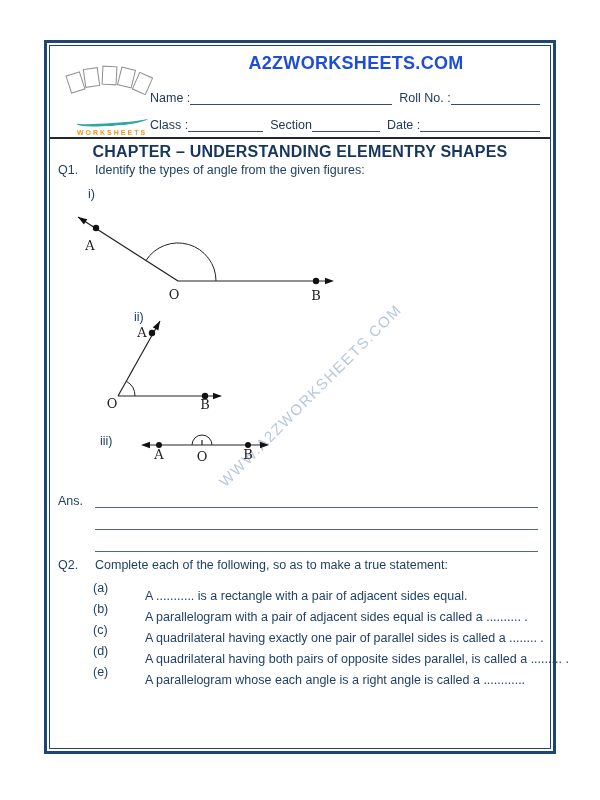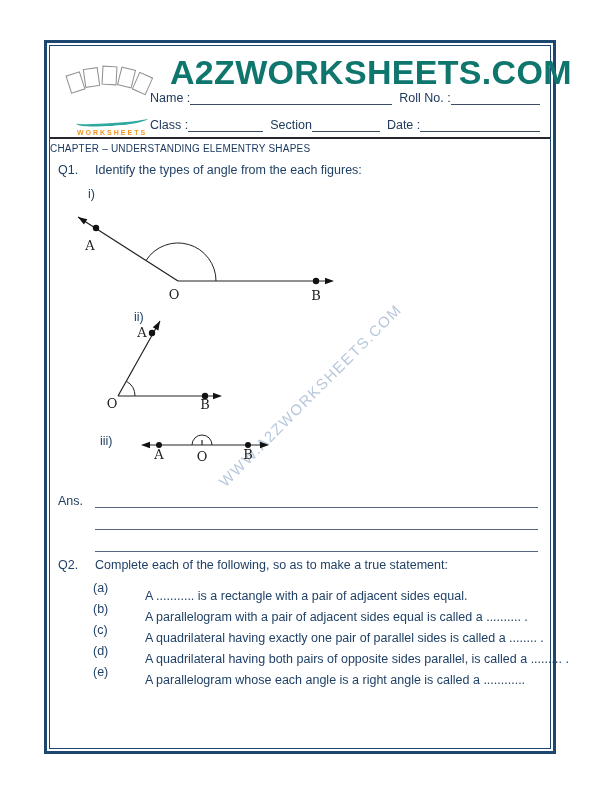--- a/index.html
+++ b/index.html
@@ -18,21 +18,21 @@
   
   .watermark {
     position: absolute; left: 132px; top: 340px; width: 260px; height: 22px;
     transform: rotate(-45deg); color: #b0c2d8; opacity: .9;
     font-size: 15px; letter-spacing: 1.5px; text-align: center; white-space: nowrap;
   }
 
   
   .site-title {
     position: absolute; left: 120px; top: 7px; width: 372px; text-align: center;
-    font-size: 34px; font-weight: bold; color: #0f766e; letter-spacing: .3px;
+    font-size: 18px; font-weight: bold; color: #1d4ed8; letter-spacing: .3px;
   }
   .logo { position: absolute; left: 10px; top: 20px; width: 104px; height: 70px; }
   .paper { position: absolute; width: 15px; height: 19px; background: #fff; border: 1px solid #8f8f8f; }
   .paper.p1 { left: 8px;  top: 7px; transform: rotate(-18deg); }
   .paper.p2 { left: 24px; top: 2px; transform: rotate(-8deg); }
   .paper.p3 { left: 42px; top: 0;   transform: rotate(3deg); }
   .paper.p4 { left: 59px; top: 2px; transform: rotate(14deg); }
   .paper.p5 { left: 75px; top: 8px; transform: rotate(24deg); }
   .logo-swoosh {
     position: absolute; left: 16px; bottom: 10px; width: 72px; height: 10px;
@@ -53,22 +53,22 @@
     font-size: 12.5px; color: #203a5c; white-space: nowrap;
   }
   .row1 { top: 44px; } .row2 { top: 71px; }
   .fline { border-bottom: 1.2px solid #3a4a63; height: 15px; display: inline-block; }
   .w202 { width: 202px; } .w75 { width: 75px; } .w68 { width: 68px; }
   .grow { flex: 1; }
   .gap { margin-left: 7px; }
 
   .divider { position: absolute; left: 0; right: 0; top: 91px; height: 2px; background: #24282e; }
   .chapter {
-    position: absolute; left: 0; right: 0; top: 97px; text-align: left;
-    font-size: 10px; font-weight: normal; color: #17365d; letter-spacing: .2px;
+    position: absolute; left: 0; right: 0; top: 97px; text-align: center;
+    font-size: 16px; font-weight: bold; color: #17365d; letter-spacing: .2px;
   }
 
   .btxt { position: absolute; font-size: 12.5px; color: #1f4066; white-space: nowrap; }
   .q1-num { left: 8px;  top: 117px; }
   .q1-text { left: 45px; top: 117px; }
   .fig1-label { left: 38px; top: 141px; }
   .fig2-label { left: 40px; top: 264px; padding-left: 44px; }
   .fig3-label { left: 40px; top: 388px; padding-left: 10px; }
 
   .fig { position: absolute; }
@@ -125,21 +125,21 @@
           <span class="gap">Section</span>
           <span class="fline w68"></span>
           <span class="gap">Date :</span>
           <span class="fline grow"></span>
         </div>
 
         <div class="divider"></div>
         <div class="chapter">CHAPTER – UNDERSTANDING ELEMENTRY SHAPES</div>
 
         <span class="btxt q1-num">Q1.</span>
-        <span class="btxt q1-text">Identify the types of angle from the each figures:</span>
+        <span class="btxt q1-text">Identify the types of angle from the given figures:</span>
 
         <span class="btxt fig1-label">i)</span>
         <svg class="fig fig1" width="280" height="105" viewBox="0 0 280 105">
           <line x1="108" y1="81" x2="8" y2="17"></line>
           <polygon points="8,17 17.3,19.2 13.9,24.6"></polygon>
           <circle cx="26" cy="28" r="3.2"></circle>
           <line x1="108" y1="81" x2="258" y2="81"></line>
           <polygon points="264,81 255,77.8 255,84.2"></polygon>
           <circle cx="246" cy="81" r="3.2"></circle>
           <path class="arc" d="M 76 60.5 A 38 38 0 0 1 146 81"></path>

